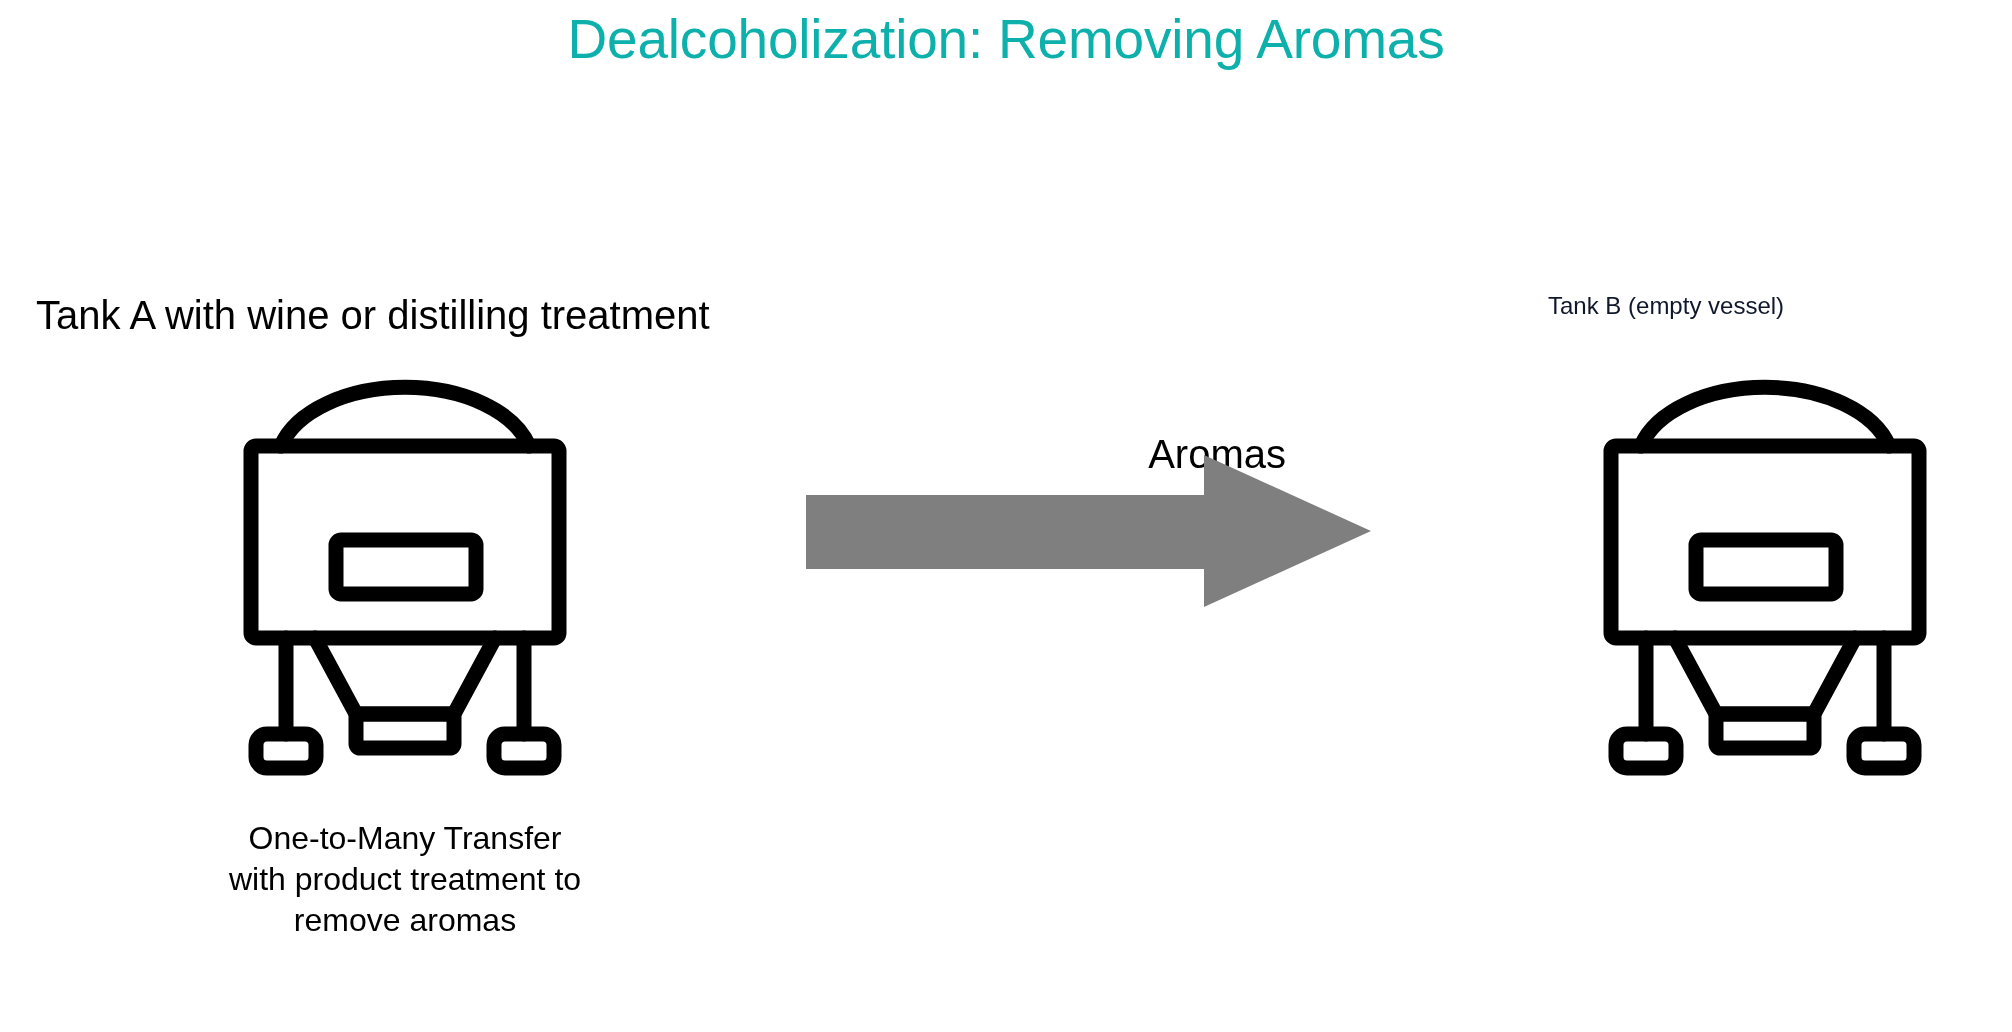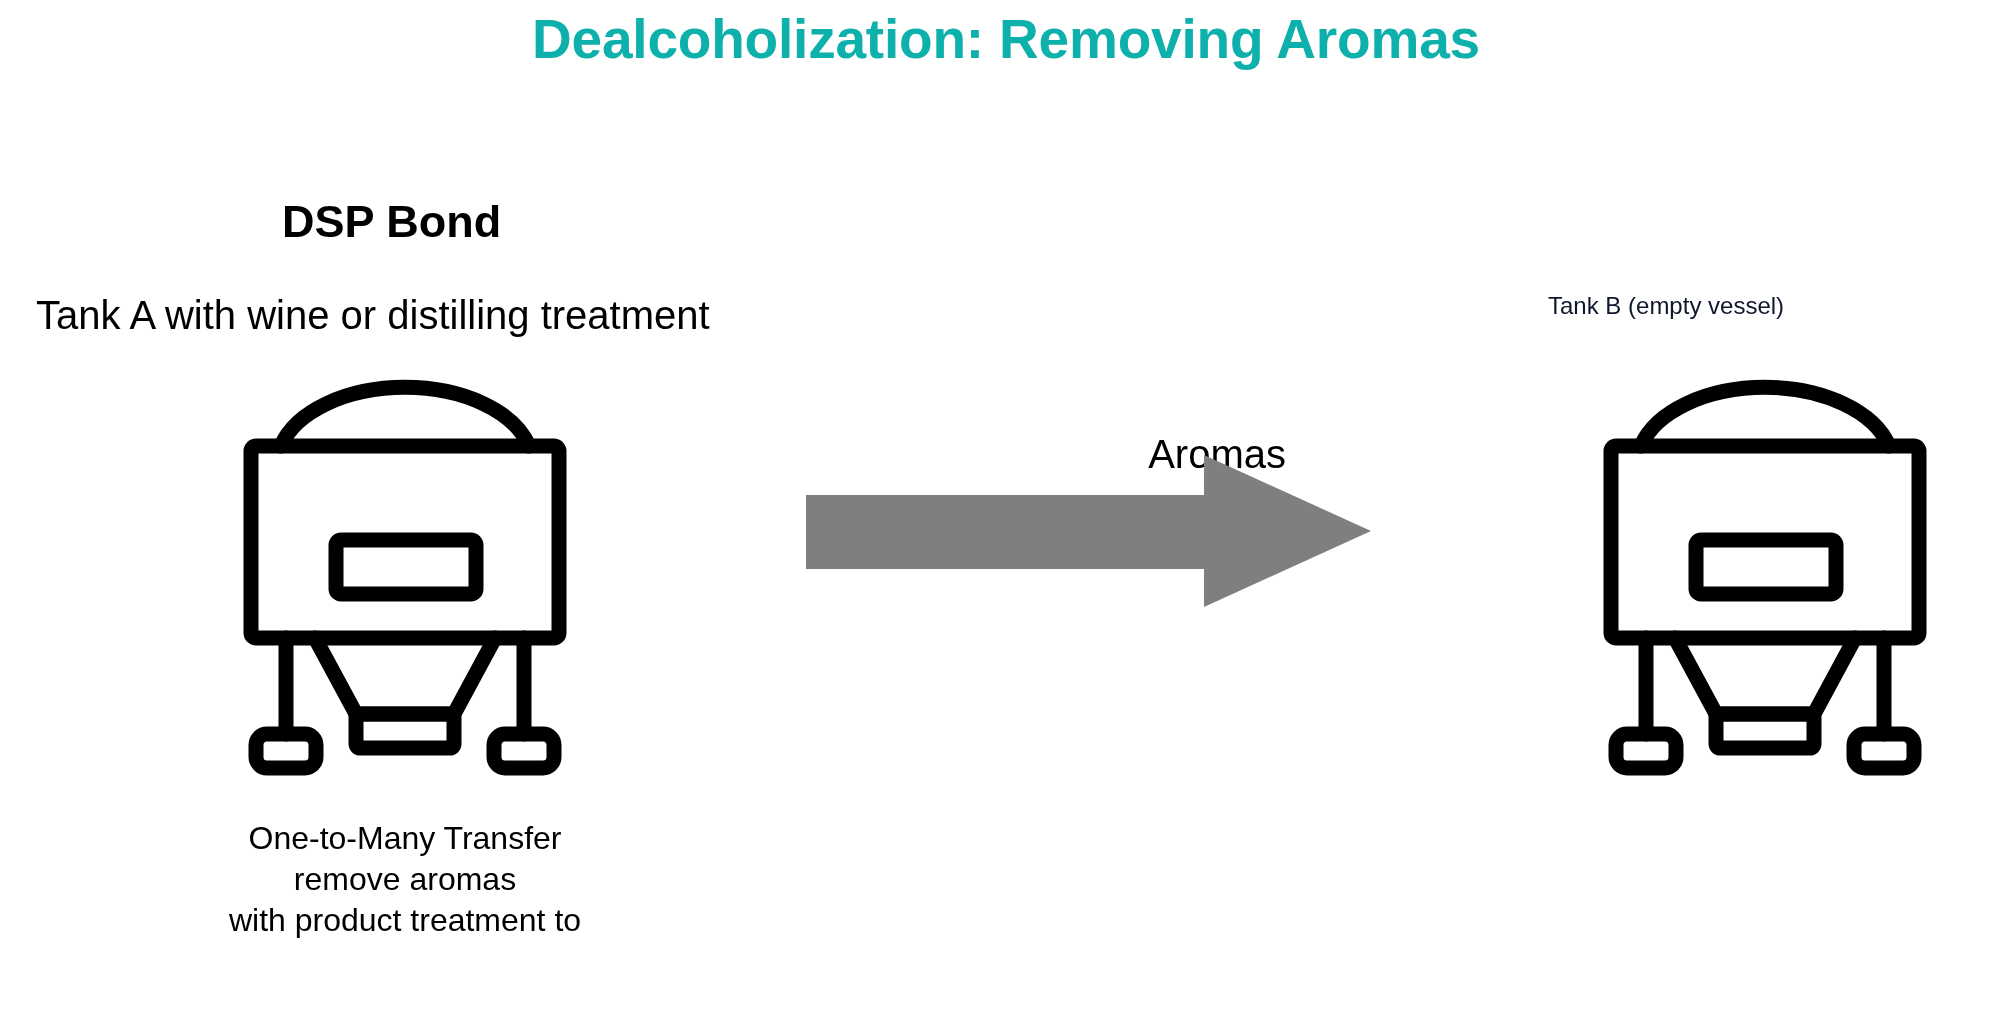--- a/index.html
+++ b/index.html
@@ -20,21 +20,21 @@
   }
 
   
   .slide-title {
     position: absolute;
     left: 0;
     top: 6px;
     width: 2012px;
     text-align: center;
     font-size: 55px;
-    font-weight: bold;
+    font-weight: normal;
     color: #0DB0AB;
     letter-spacing: -0.2px;
     white-space: nowrap;
     line-height: 1.2;
   }
 
   
   .dsp-bond-label {
     position: absolute;
     left: 282px;
@@ -108,21 +108,20 @@
   }
   .transfer-caption .cap-line { display: block; white-space: nowrap; }
 </style>
 </head>
 <body>
 
 <div id="slide">
 
   <div class="slide-title">Dealcoholization: Removing Aromas</div>
 
-  <div class="dsp-bond-label">DSP Bond</div>
 
   <div class="tank-a-caption">Tank A with wine or distilling treatment</div>
 
   <div class="tank-b-caption">Tank B (empty vessel)</div>
 
   <svg id="tank-a-icon" class="tank-icon" viewBox="0 0 330 420">
     <g fill="none" stroke="#000000" stroke-width="15" stroke-linecap="round" stroke-linejoin="round">
 
       <path d="M 41 84 A 128 78 0 0 1 289 84"></path>
 
@@ -157,17 +156,17 @@
       <rect x="116" y="352" width="98" height="34" rx="4"></rect>
       <path d="M 46 276 L 46 372"></path>
       <path d="M 284 276 L 284 372"></path>
       <rect x="16" y="372" width="60" height="34" rx="11"></rect>
       <rect x="254" y="372" width="60" height="34" rx="11"></rect>
     </g>
   </svg>
 
   <div class="transfer-caption">
     <span class="cap-line">One-to-Many Transfer</span>
+    <span class="cap-line">with product treatment to</span>
     <span class="cap-line">remove aromas</span>
-    <span class="cap-line">with product treatment to</span>
   </div>
 
 </div>
 
 </body></html>

